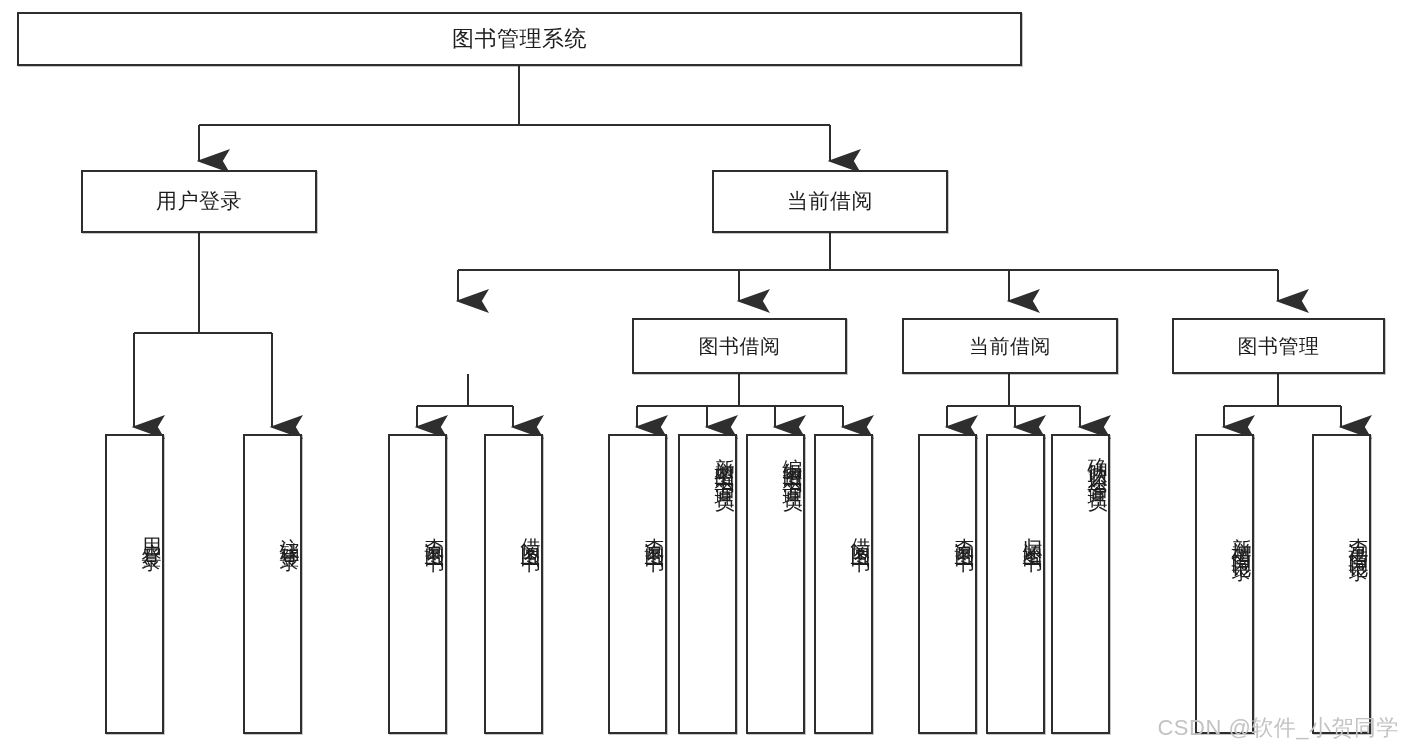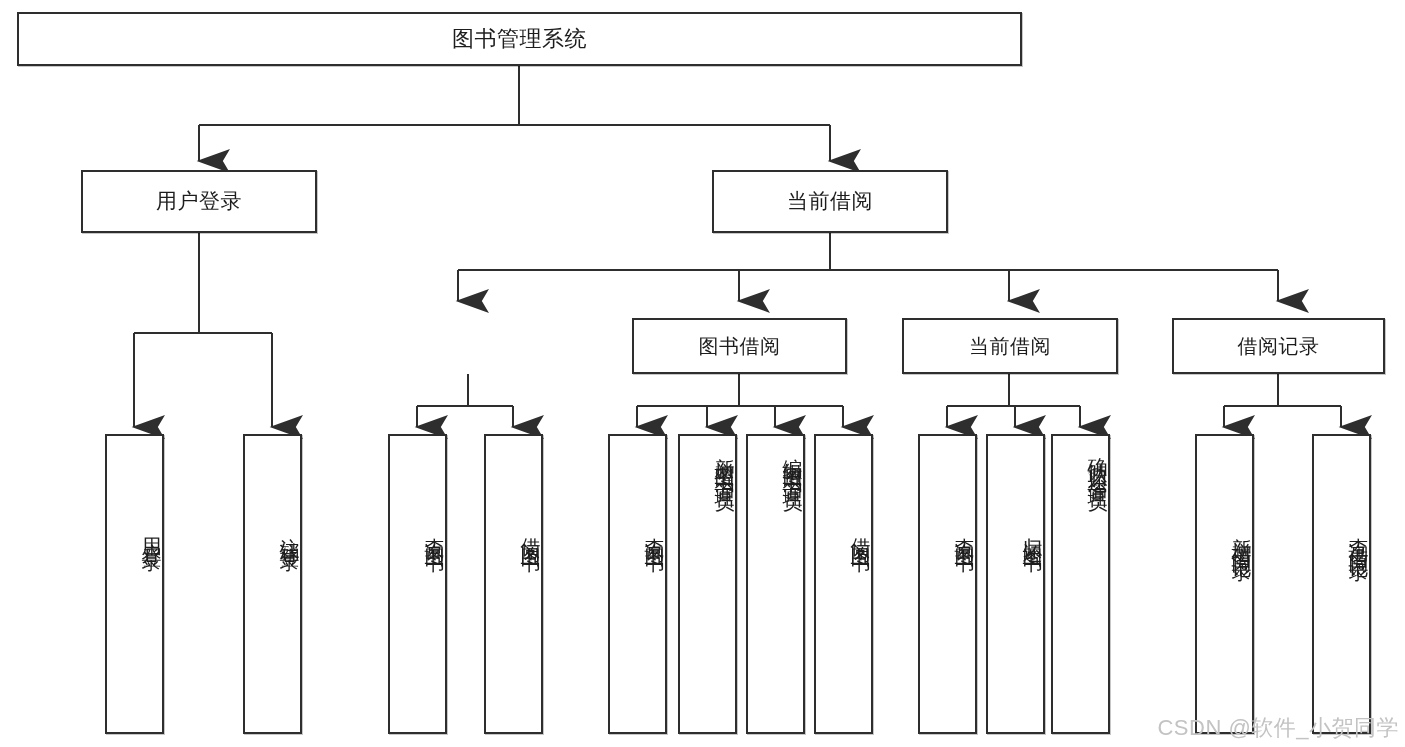--- a/index.html
+++ b/index.html
@@ -141,21 +141,21 @@
     <span class="label">当前借阅</span>
   </div>
 
   <div class="node level3" style="left:632px; top:318px; width:215px; height:56px;">
     <span class="label">图书借阅</span>
   </div>
   <div class="node level3" style="left:902px; top:318px; width:216px; height:56px;">
     <span class="label">当前借阅</span>
   </div>
   <div class="node level3" style="left:1172px; top:318px; width:213px; height:56px;">
-    <span class="label">借阅记录</span>
+    <span class="label">图书管理</span>
   </div>
 
   <div class="node leaf mid" style="left:105px; top:434px; width:59px; height:300px;">
     <span class="label">用户登录</span>
   </div>
   <div class="node leaf mid" style="left:243px; top:434px; width:59px; height:300px;">
     <span class="label">注销登录</span>
   </div>
 
   <div class="node leaf mid" style="left:388px; top:434px; width:59px; height:300px;">

